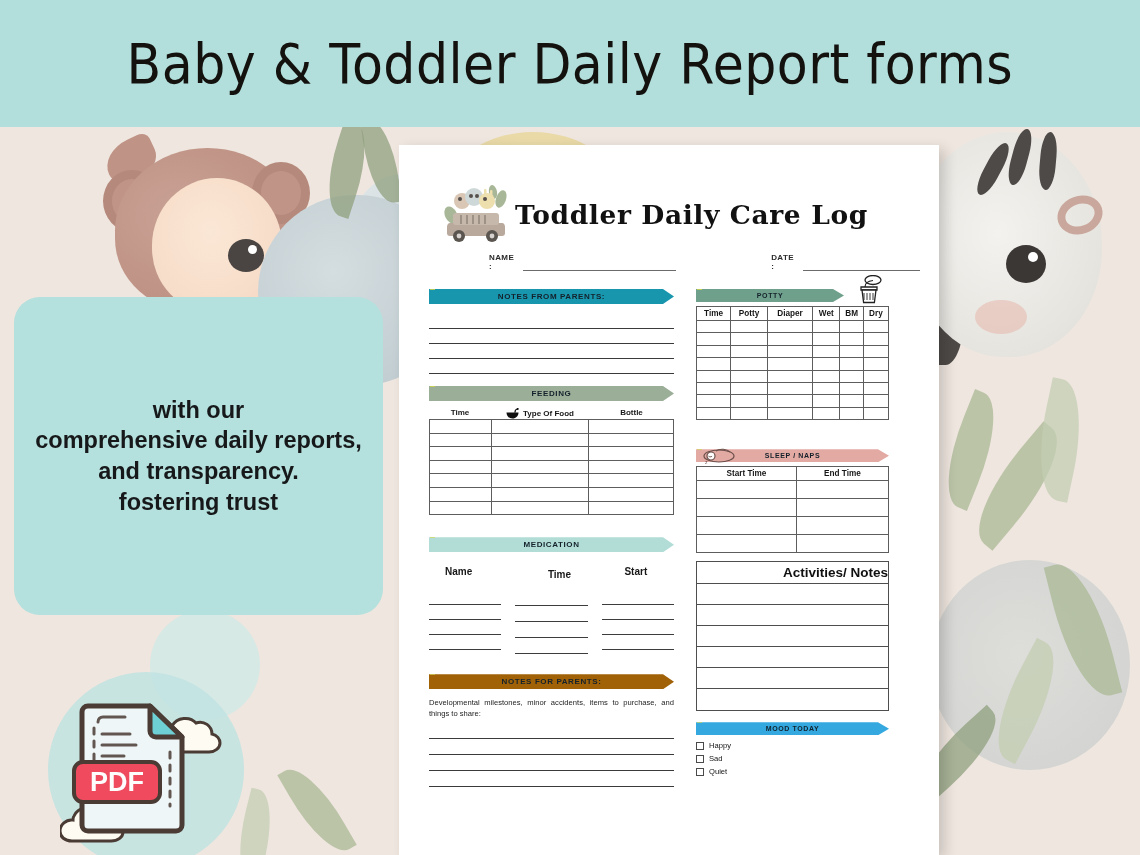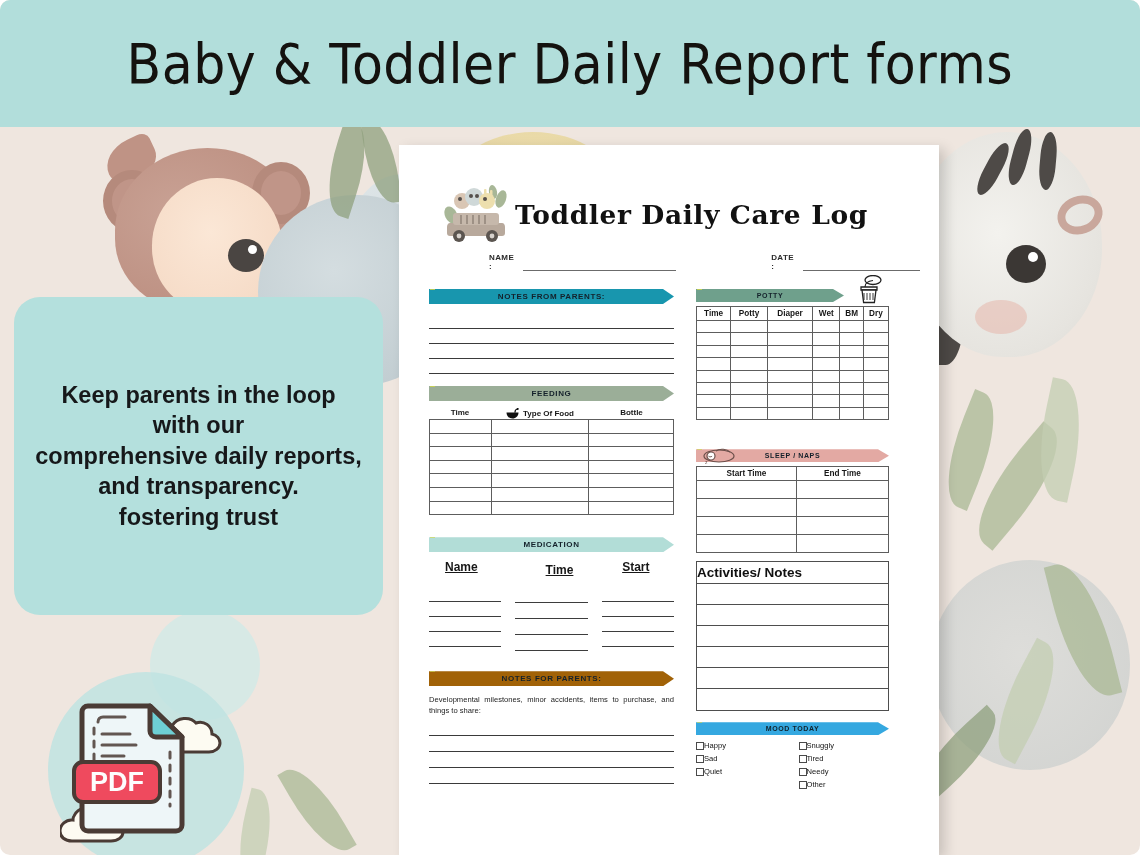--- a/index.html
+++ b/index.html
@@ -2,21 +2,21 @@
 <html><head>
 <meta charset="utf-8">
 <style>
   * { box-sizing: border-box; margin:0; padding:0; }
   body {
     width:1140px; height:855px; overflow:hidden;
     font-family:"Liberation Sans", sans-serif;
     background:# efe7e0;
     position:relative;
   }
-  #stage{ position:absolute; inset:0; width:1140px; height:855px; background:#efe6df; overflow:hidden;border-radius:10px; }
+  #stage{ position:absolute; inset:0; width:1140px; height:855px; background:#efe6df; overflow:hidden; }
 
   
   .bg-layer{ position:absolute; inset:0; }
 
   
   .monkey-head{ position:absolute; left:115px; top:148px; width:185px; height:165px;
     background:radial-gradient(ellipse at 35% 40%, #c9a295 0%, #bf9385 60%, #b88b7d 100%);
     border-radius:50% 50% 45% 45%; }
   .monkey-face{ position:absolute; left:152px; top:178px; width:130px; height:135px;
     background:radial-gradient(ellipse at 45% 40%, #fbe7d6 0%, #f6dcc8 70%, #f0d2ba 100%);
@@ -136,45 +136,45 @@
   .feed-table td{ height:13.6px; }
   .feed-table td.c1{ width:62px;} .feed-table td.c3{ width:85px;}
 
   .potty-table th{ font-size:8px; }
   .potty-table td{ height:12.4px; }
 
   .sleep-table th{ font-size:9px; padding:3px 0;}
   .sleep-table td{ height:18px; }
 
   .act-box{ border:1px solid #4e4e4e; margin-top:8px;}
-  .act-title{ text-align:left; font-size:13.5px; font-weight:700; color:#101010; padding:3px 0;
+  .act-title{ text-align:right; font-size:13.5px; font-weight:700; color:#101010; padding:3px 0;
     border-bottom:1px solid #4e4e4e;}
   .act-row{ height:21px; border-bottom:1px solid #4e4e4e;}
   .act-row:last-child{ border-bottom:none;}
 
   
-  .med-hdr{ display:flex; margin-top:8px; font-size:12px; font-weight:700; color:#171717;text-decoration:underline;}
+  .med-hdr{ display:flex; margin-top:14px; font-size:10px; font-weight:700; color:#171717;}
   .med-hdr span{ flex:1; text-align:center;}
   .med-hdr span:nth-child(1){ text-align:left; padding-left:16px;}
   .med-hdr span:nth-child(2){ padding-top:3px;}
   .med-hdr span:nth-child(3){ padding-bottom:3px;}
   .med-lines{ display:flex; gap:14px; margin-top:10px;}
   .med-col{ flex:1; }
   .med-col .mline{ border-bottom:1.2px solid #3d3d3d; height:15px;}
   .med-col:nth-child(2) .mline{ height:16px;}
 
   .notes-sub{ font-size:7.6px; line-height:1.45; color:#1d1d1d; margin-top:8px; text-align:justify;}
   .nf-lines{ margin-top:4px;}
   .nf-lines .wline{ height:16px;}
 
   
   .mood-wrap{ margin-top:11px;}
   .mood-cols{ display:flex; margin-top:6px; gap:12px;}
   .mood-col{ flex:1;}
-  .mood-item{ display:flex; align-items:center; margin-bottom:4px; font-size:7.6px; color:#141414;}
+  .mood-item{ display:flex; align-items:center; gap:5px; margin-bottom:4px; font-size:7.6px; color:#141414;}
   .cbox{ width:8px; height:8px; border:1px solid #4a4a4a; background:#fff; flex:0 0 auto;}
 
   .sr{ position:absolute; width:1px;height:1px;overflow:hidden;clip:rect(0 0 0 0);}
 </style>
 </head>
 <body>
 
 <div id="stage">
 
   <div class="bg-layer">
@@ -216,21 +216,20 @@
     <div class="pdf-circle2"></div>
     <div class="pdf-circle"></div>
   </div>
 
   <div class="header-band">
     <div class="header-title">Baby &amp; Toddler Daily Report forms</div>
   </div>
 
   <div class="promo-card">
     <div class="promo-text">
-      <div>Keep parents in the loop</div>
       <div>with our</div>
       <div>comprehensive daily reports,</div>
       <div>and transparency.</div>
       <div>fostering trust</div>
     </div>
   </div>
 
   <div class="pdf-badge">
     <svg viewBox="0 0 185 160" width="185" height="160">
 
@@ -579,37 +578,19 @@
               </label>
               <label class="mood-item">
                 <span class="cbox"></span>
                 <span>Sad</span>
               </label>
               <label class="mood-item">
                 <span class="cbox"></span>
                 <span>Quiet</span>
               </label>
             </div>
-            <div class="mood-col">
-              <label class="mood-item">
-                <span class="cbox"></span>
-                <span>Snuggly</span>
-              </label>
-              <label class="mood-item">
-                <span class="cbox"></span>
-                <span>Tired</span>
-              </label>
-              <label class="mood-item">
-                <span class="cbox"></span>
-                <span>Needy</span>
-              </label>
-              <label class="mood-item">
-                <span class="cbox"></span>
-                <span>Other</span>
-              </label>
-            </div>
           </div>
         </div>
 
       </div>
     </div>
   </div>
 </div>
 
 </body></html>

